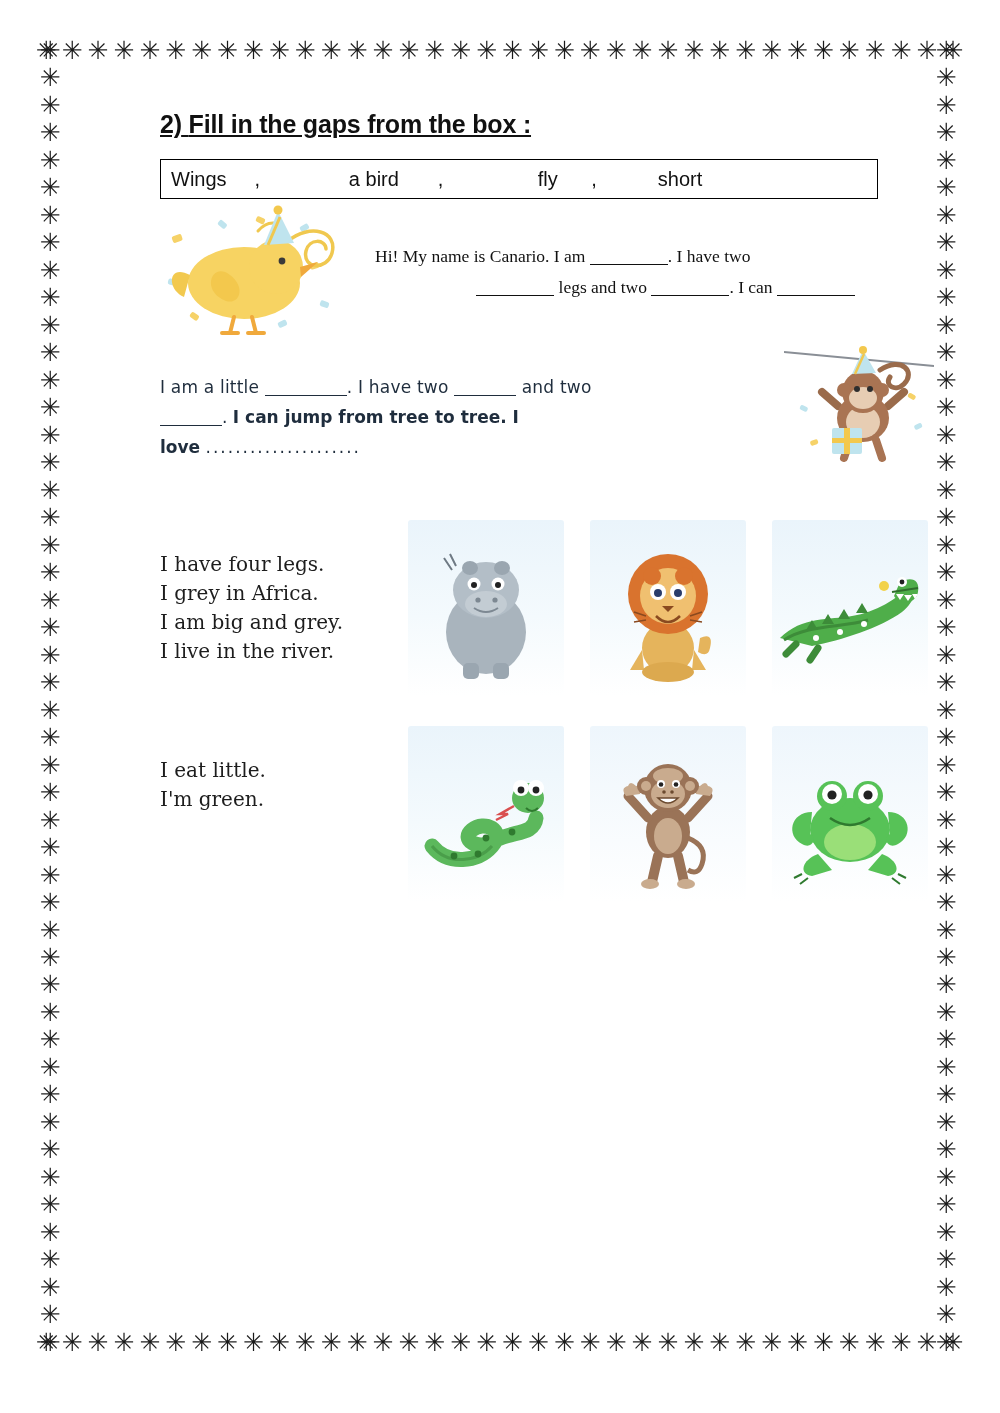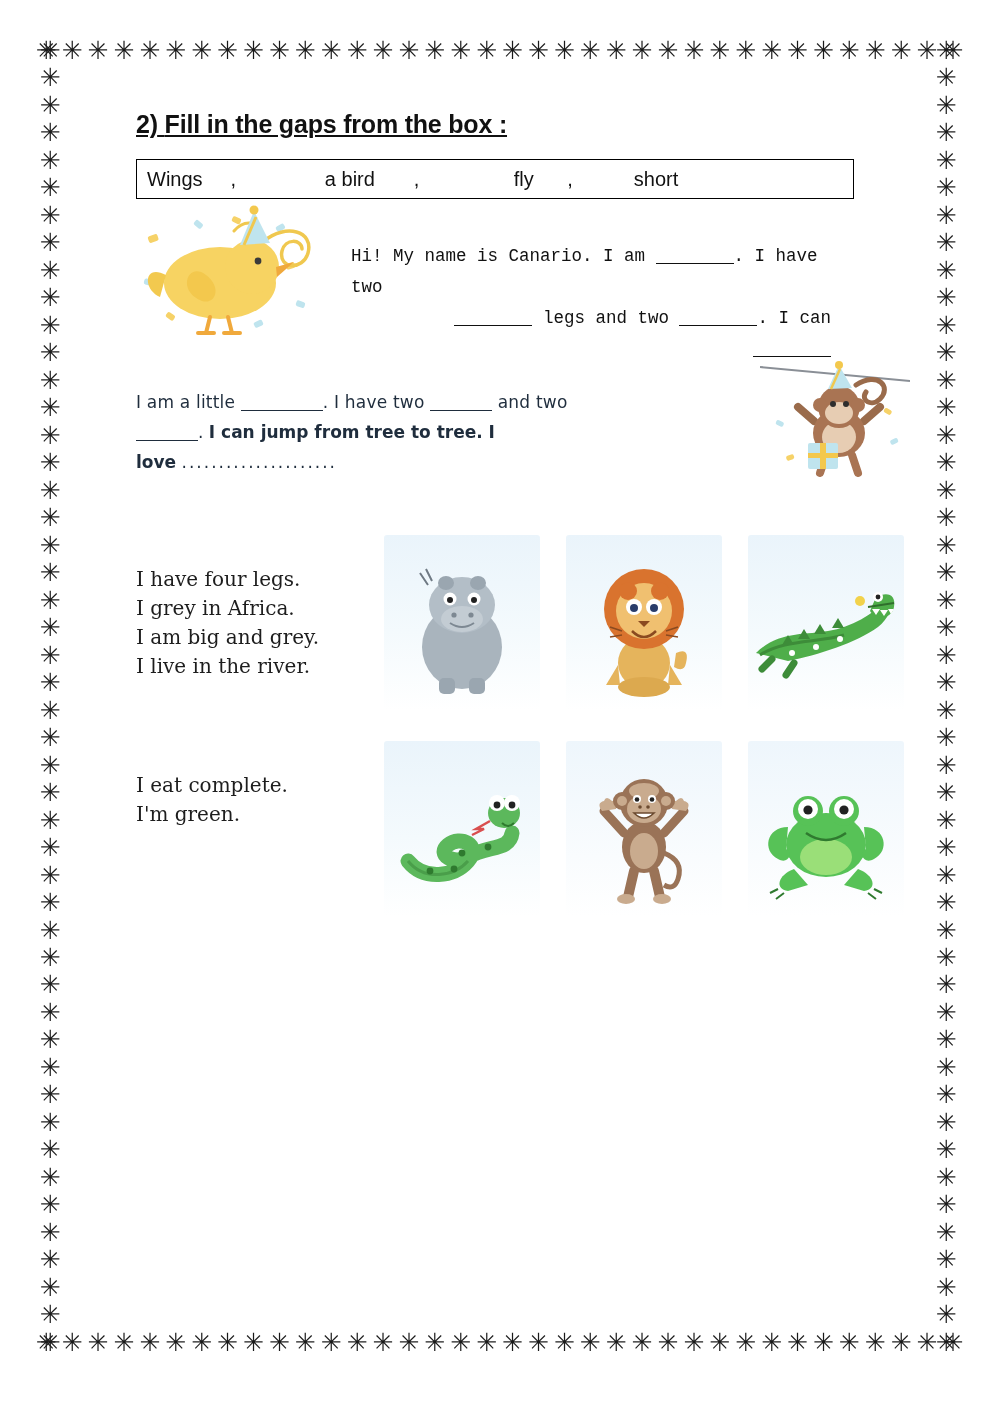--- a/index.html
+++ b/index.html
@@ -44,21 +44,21 @@
     color: #1a1a1a;
     font-family: "DejaVu Sans", sans-serif;
   }
   .border-col.left { left: 40px; }
   .border-col.right { left: 936px; }
   .flower { display: block; }
 
   
   .content {
     position: absolute;
-    left: 136px;
+    left: 160px;
     top: 110px;
     width: 760px;
   }
 
   h2.heading {
     font-family: "Liberation Sans", sans-serif;
     font-size: 25px;
     font-weight: bold;
     color: #111111;
     margin: 0;
@@ -92,21 +92,21 @@
     width: 215px;
     height: 145px;
     position: relative;
     flex: 0 0 215px;
   }
   .canario-text {
     margin-top: 36px;
     font-size: 17.5px;
     line-height: 31px;
     color: #111;
-    font-family: Liberation Mono, monospace;
+    font-family: Liberation Serif, serif;
     width: 480px;
   }
   .canario-text .gap {
     display: inline-block;
     border-bottom: 1.4px solid #111;
     width: 62px;
     vertical-align: -3px;
   }
   .canario-text .gap.w80 { width: 78px; }
   .canario-text .l2 { display: block; padding-left: 48px; text-align: right; }
@@ -576,21 +576,21 @@
               </g>
               <path d="M24 124 l-10 10 M46 128 l-8 12" stroke="#3d8c39" stroke-width="7" stroke-linecap="round"></path>
               <circle cx="112" cy="66" r="5" fill="#f2d24b"></circle>
             </svg>
           </div>
         </div>
       </div>
 
       <div class="row4 second">
         <div class="riddle second">
-          <div>I eat complete.</div>
+          <div>I eat little.</div>
           <div>I'm green.</div>
         </div>
 
         <div class="cards">
 
           <div class="card">
             <svg width="156" height="176" viewBox="0 0 156 176">
               <path d="M24 120 C40 140 70 136 84 120 C98 104 76 94 64 104 C52 114 70 124 84 116 C104 104 126 110 128 92" fill="none" stroke="#5cb85c" stroke-width="15" stroke-linecap="round"></path>
               <path d="M24 120 C40 140 70 136 84 120" fill="none" stroke="#4a9e4a" stroke-width="3"></path>
               <g fill="#2f7a2f">

